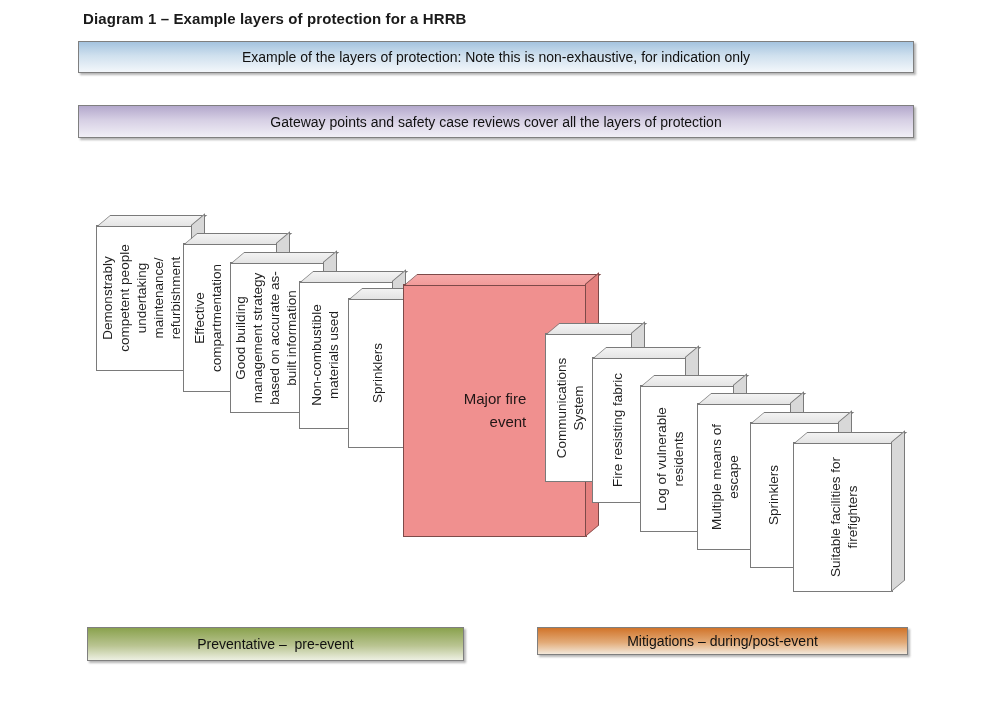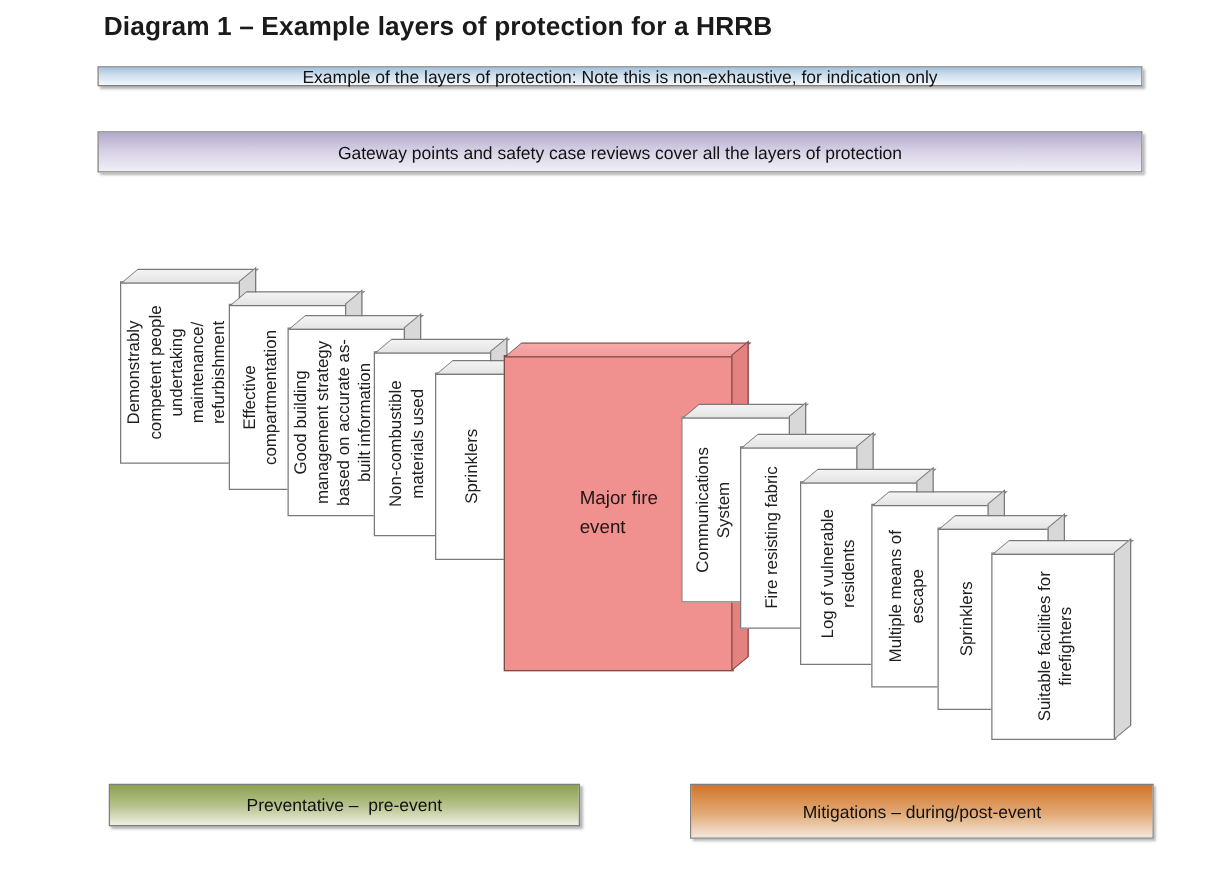--- a/index.html
+++ b/index.html
@@ -6,40 +6,40 @@
   .page{
     position:relative;
     width:984px;height:712px;
     background:#ffffff;
     font-family:"Liberation Sans", sans-serif;
     color:#1f1f1f;
     overflow:hidden;
   }
   .title{
     position:absolute;left:83px;top:10px;margin:0;
-    font-size:21px;font-weight:bold;color:#1a1a1a;
+    font-size:15px;font-weight:bold;color:#1a1a1a;
     letter-spacing:0.1px;
   }
   
   .banner{
     position:absolute;
     display:flex;align-items:center;justify-content:center;
     border:1px solid #7f7f7f;
     box-shadow:2px 2px 2px rgba(90,90,90,0.45);
     font-size:14px;color:#111111;
     box-sizing:border-box;
   }
   .banner span{white-space:pre-wrap;text-align:center;}
-  .banner.blue  {left:78px; top:53px; width:836px;height:16px;
+  .banner.blue  {left:78px; top:41px; width:836px;height:32px;
     background:linear-gradient(180deg,#a4c3df 0%,#cfe0ee 45%,#f3f7fb 100%);}
   .banner.purple{left:78px; top:105px;width:836px;height:33px;
     background:linear-gradient(180deg,#b3a8cc 0%,#d6cfe4 45%,#f1eff6 100%);align-items:center;}
   .banner.green {left:87px; top:627px;width:377px;height:34px;
     background:linear-gradient(180deg,#8aa24e 0%,#b9c491 55%,#edf0e2 100%);}
-  .banner.orange{left:552px;top:627px;width:371px;height:44px;
+  .banner.orange{left:537px;top:627px;width:371px;height:28px;
     background:linear-gradient(180deg,#d1742a 0%,#e2aa77 55%,#f3e8da 100%);}
   
   .slab{
     position:absolute;
     background:#ffffff;
     border:1px solid #7a7a7a;
     box-sizing:border-box;
   }
   .slab::before{ 
     content:"";position:absolute;
@@ -67,21 +67,21 @@
     font-size:13.5px;line-height:1.26;
     white-space:pre-line;
     color:#1f1f1f;
   }
   .slab.red{background:#f0908f;border-color:#7d4a49;}
   .slab.red::before{background:linear-gradient(180deg,#f5a9a8,#f29b9a);border-color:#7d4a49;}
   .slab.red::after{background:#e5817f;border-color:#7d4a49;}
   .slab.red .htext{
     position:absolute;left:0;top:0;right:0;bottom:0;
     display:flex;align-items:center;justify-content:center;
-    text-align:left;font-size:15px;line-height:1.5;
+    text-align:right;font-size:15px;line-height:1.5;
     white-space:pre-line;color:#201616;
   }
 </style>
 </head>
 <body>
 
 <div class="page">
 
   <h1 class="title">Diagram 1 – Example layers of protection for a HRRB</h1>
 

